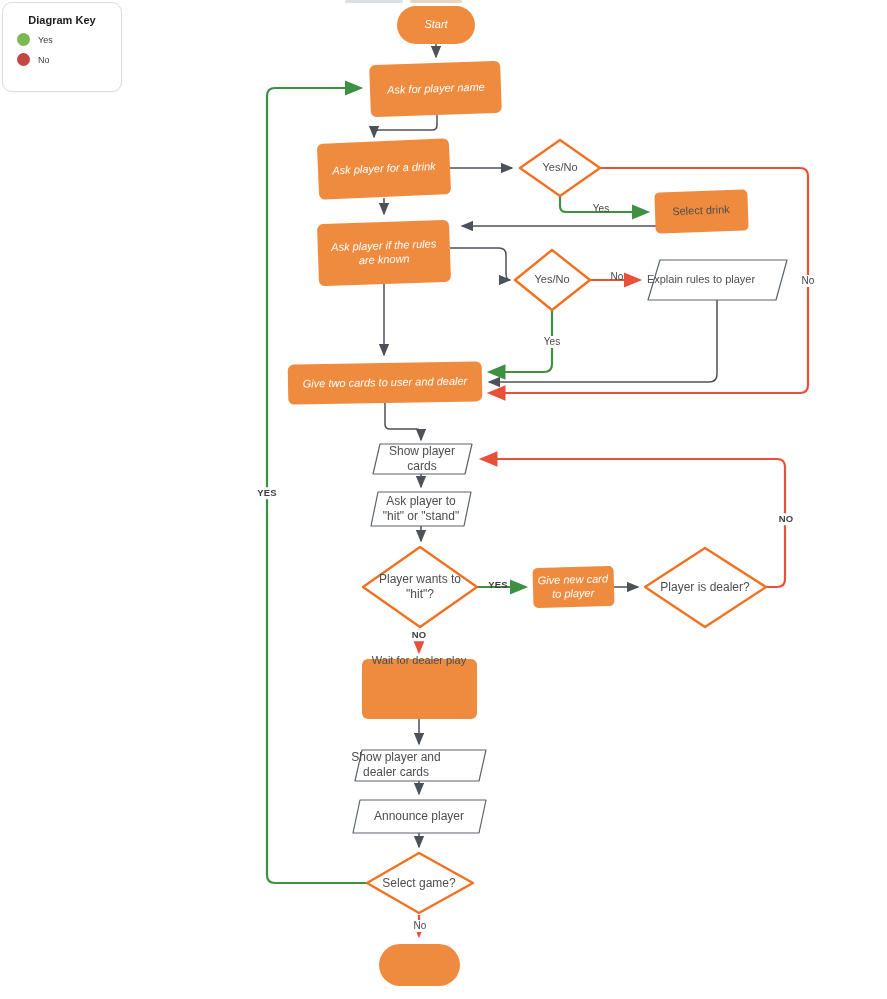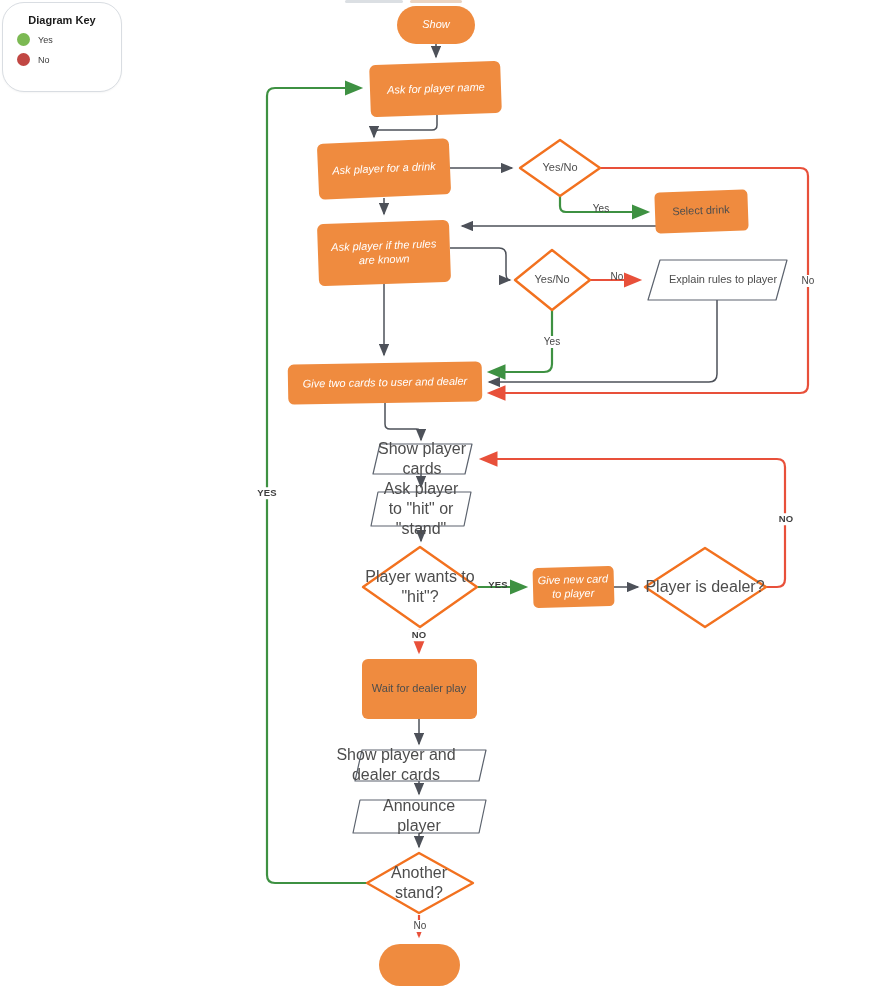--- a/index.html
+++ b/index.html
@@ -26,30 +26,30 @@
   .edge-red{fill:none;stroke:var(--line_red);stroke-width:2.2}
   .mk-dark{fill:var(--line_dark)}
   .mk-green{fill:var(--line_green)}
   .mk-red{fill:var(--line_red)}
   .node-label{
     position:absolute;transform:translate(-50%,-50%);
     text-align:center;font-size:11px;line-height:1.25;color:var(--text_dark);
     pointer-events:none;white-space:normal;
   }
   .lbl-light{color:var(--text_light);font-style:italic}
-  .lbl-io{font-size:16px}
+  .lbl-io{font-size:12px}
   .edge-label{
     position:absolute;transform:translate(-50%,-50%);
     font-size:10px;color:#474747;line-height:1;pointer-events:none;
   }
   .edge-label.bold{font-weight:bold;font-size:9.5px;letter-spacing:.2px;color:#3d3d3d}
   .edge-label.bg{background:#ffffff;padding:1px 2px}
   .legend-card{
     position:absolute;left:2px;top:2px;width:120px;height:90px;
-    background:#ffffff;border:1px solid #d9dde2;border-radius:22px;
+    background:#ffffff;border:1px solid #d9dde2;border-radius:10px;
     box-shadow:0 1px 2px rgba(0,0,0,.04);
   }
   .legend-title{font-weight:bold;font-size:11px;color:#1a1a1a;text-align:center;margin-top:11px}
   .legend-item{display:flex;align-items:center;gap:8px;margin:7px 0 0 14px}
   .legend-dot{width:13px;height:13px;border-radius:50%}
   .legend-label{font-size:9px;color:#3b3b3b}
   .watermark{position:absolute;top:0;height:3px;border-radius:2px;opacity:.75}
 </style>
 </head>
 <body>
@@ -113,38 +113,38 @@
     <polygon class="shape-diamond" points="363,587 420,547 477,587 420,627"></polygon>
     <rect class="shape-rect" x="533" y="567" width="81" height="40" rx="5" transform="rotate(-1.5 573.5 587)"></rect>
     <polygon class="shape-diamond" points="645,587 705,548 766,587 705,627"></polygon>
     <rect class="shape-rect" x="362" y="659" width="115" height="60" rx="6"></rect>
     <polygon class="shape-io" points="362,750 486,750 479,781 355,781"></polygon>
     <polygon class="shape-io" points="360,800 486,800 479,833 353,833"></polygon>
     <polygon class="shape-diamond" points="367,883 419,853 473,883 419,913"></polygon>
     <rect class="shape-rect" x="379" y="944" width="81" height="42" rx="21"></rect>
   </svg>
 
-  <div class="node-label lbl-light" style="left:436px;top:25px;width:70px">Show</div>
+  <div class="node-label lbl-light" style="left:436px;top:25px;width:70px">Start</div>
   <div class="node-label lbl-light" style="left:436px;top:89px;width:125px;transform:translate(-50%,-50%) rotate(-2deg)">Ask for player name</div>
   <div class="node-label lbl-light" style="left:384px;top:169px;width:125px;transform:translate(-50%,-50%) rotate(-2.5deg)">Ask player for a drink</div>
   <div class="node-label" style="left:560px;top:168px;width:70px">Yes/No</div>
   <div class="node-label" style="left:701px;top:211px;width:90px;transform:translate(-50%,-50%) rotate(-2deg)">Select drink</div>
   <div class="node-label lbl-light" style="left:384px;top:253px;width:120px;transform:translate(-50%,-50%) rotate(-2deg)">Ask player if the rules are known</div>
   <div class="node-label" style="left:552px;top:280px;width:70px">Yes/No</div>
-  <div class="node-label" style="left:723px;top:280px;width:130px">Explain rules to player</div>
+  <div class="node-label" style="left:701px;top:280px;width:130px">Explain rules to player</div>
   <div class="node-label lbl-light" style="left:385px;top:383px;width:190px;transform:translate(-50%,-50%) rotate(-1deg)">Give two cards to user and dealer</div>
   <div class="node-label lbl-io" style="left:422px;top:459px;width:95px">Show player cards</div>
   <div class="node-label lbl-io" style="left:421px;top:509px;width:92px">Ask player to "hit" or "stand"</div>
   <div class="node-label lbl-io" style="left:420px;top:587px;width:110px">Player wants to "hit"?</div>
   <div class="node-label lbl-light" style="left:573px;top:587px;width:78px;transform:translate(-50%,-50%) rotate(-1.5deg)">Give new card to player</div>
   <div class="node-label lbl-io" style="left:705px;top:587px;width:120px">Player is dealer?</div>
-  <div class="node-label" style="left:419px;top:689px;width:110px">Wait for dealer play</div>
+  <div class="node-label" style="left:419px;top:661px;width:110px">Wait for dealer play</div>
   <div class="node-label lbl-io" style="left:396px;top:765px;width:124px">Show player and dealer cards</div>
   <div class="node-label lbl-io" style="left:419px;top:816px;width:120px">Announce player</div>
-  <div class="node-label lbl-io" style="left:419px;top:883px;width:100px">Another stand?</div>
+  <div class="node-label lbl-io" style="left:419px;top:883px;width:100px">Select game?</div>
   <div class="node-label lbl-light" style="left:419px;top:923px;width:70px">End</div>
 
   <div class="edge-label" style="left:601px;top:209px">Yes</div>
   <div class="edge-label bg" style="left:808px;top:281px">No</div>
   <div class="edge-label" style="left:617px;top:277px">No</div>
   <div class="edge-label bg" style="left:552px;top:342px">Yes</div>
   <div class="edge-label bold" style="left:498px;top:585px">YES</div>
   <div class="edge-label bold bg" style="left:419px;top:635px">NO</div>
   <div class="edge-label bold bg" style="left:786px;top:519px">NO</div>
   <div class="edge-label bold bg" style="left:267px;top:493px">YES</div>

